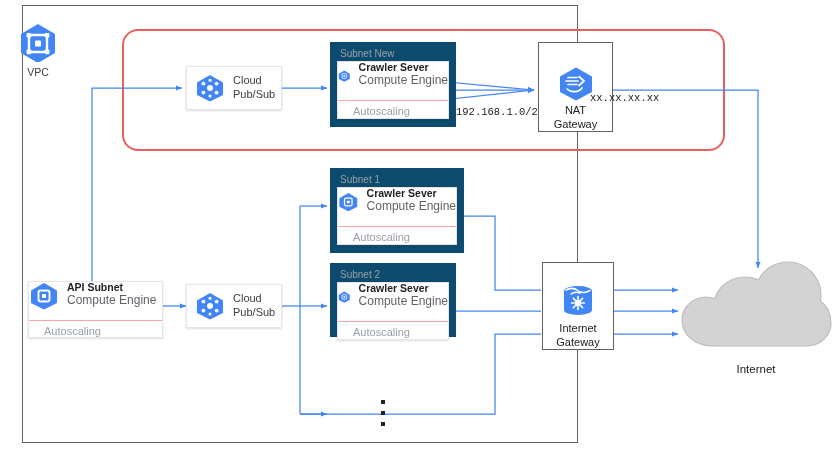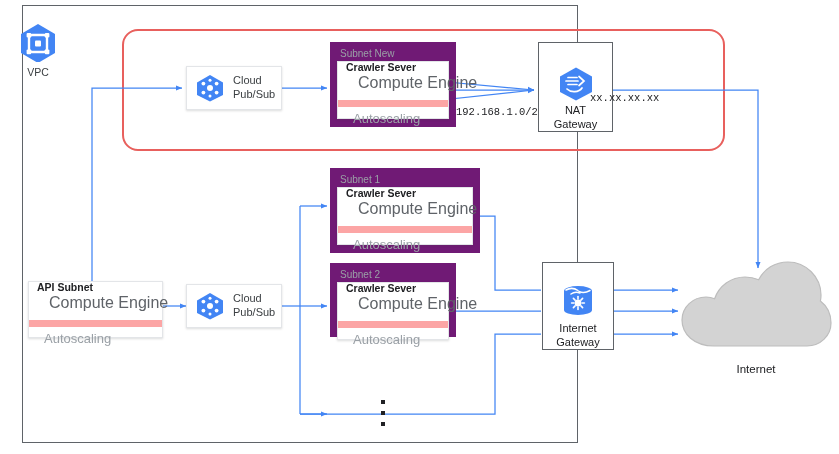--- a/index.html
+++ b/index.html
@@ -18,28 +18,28 @@
 
   
   #wires{left:0;top:0;width:839px;height:454px;}
 
   
   .card{background:#ffffff;border:1px solid #e3e5e8;box-sizing:border-box;
         box-shadow:0 1px 2px rgba(60,64,67,.18);}
   .card-row{display:flex;height:46px;}
   .card-txt{margin-left:8px;line-height:1.12;}
   .card-title{font-size:10.5px;color:#202124;font-weight:bold;white-space:nowrap;}
-  .card-sub{font-size:16px;color:#5f6368;white-space:nowrap;margin-left:12px;}
-  .card-foot{border-top:7px solid #fca5a5;font-size:13px;color:#9aa0a6;
+  .card-sub{font-size:12px;color:#5f6368;white-space:nowrap;}
+  .card-foot{border-top:1px solid #fca5a5;font-size:11px;color:#9aa0a6;
              padding:4px 0 0 15px;}
   .plain-row{display:flex;align-items:center;height:100%;padding-left:8px;}
   .plain-txt{margin-left:8px;font-size:11px;color:#3c4043;line-height:1.25;}
 
   
-  .subnet{background:#701a75;box-sizing:border-box;}
+  .subnet{background:#0c4a6e;box-sizing:border-box;}
   .subnet-label{font-size:10px;color:#9aa0a6;padding:6px 0 0 10px;}
 
   
   .gwbox{border:1.3px solid #5f6368;background:#fff;box-sizing:border-box;
          display:flex;flex-direction:column;align-items:center;
          justify-content:flex-end;}
   .gw-label{font-size:11px;color:#202124;text-align:center;line-height:1.22;
             margin-top:3px;}
 
   
@@ -169,21 +169,21 @@
       </g>
     </svg>
     <div class="gw-label">
       <div>NAT</div>
       <div>Gateway</div>
     </div>
   </div>
 
   <div class="abs mono" style="left:590px;top:92px;">xx.xx.xx.xx</div>
 
-  <div class="abs subnet" style="left:330px;top:168px;width:150px;height:85px;">
+  <div class="abs subnet" style="left:330px;top:168px;width:134px;height:85px;">
     <div class="subnet-label">Subnet 1</div>
     <div class="card" style="margin:2px 7px 0 7px;height:58px;">
       <div class="card-row" style="height:38px;">
         <svg width="30" height="28" viewBox="0 0 30 28">
           <polygon points="15,1 28,8.5 28,21 15,27.5 2,21 2,8.5" fill="#4285f4"></polygon>
           <rect x="9.5" y="8.5" width="11" height="11" rx="2.2" fill="none" stroke="#ffffff" stroke-width="1.9"></rect>
           <rect x="13" y="12" width="4" height="4" rx="0.8" fill="#ffffff"></rect>
         </svg>
         <div class="card-txt">
           <div class="card-title">Crawler Sever</div>

